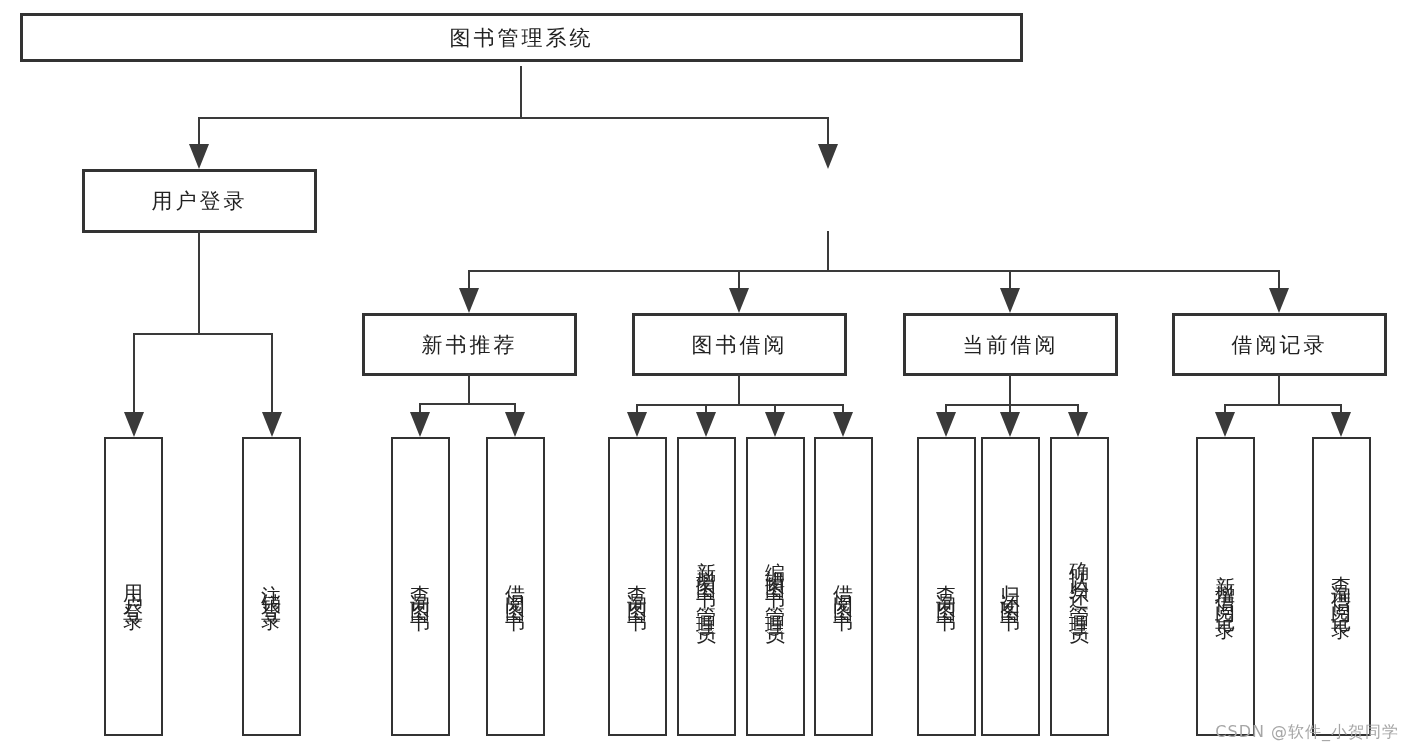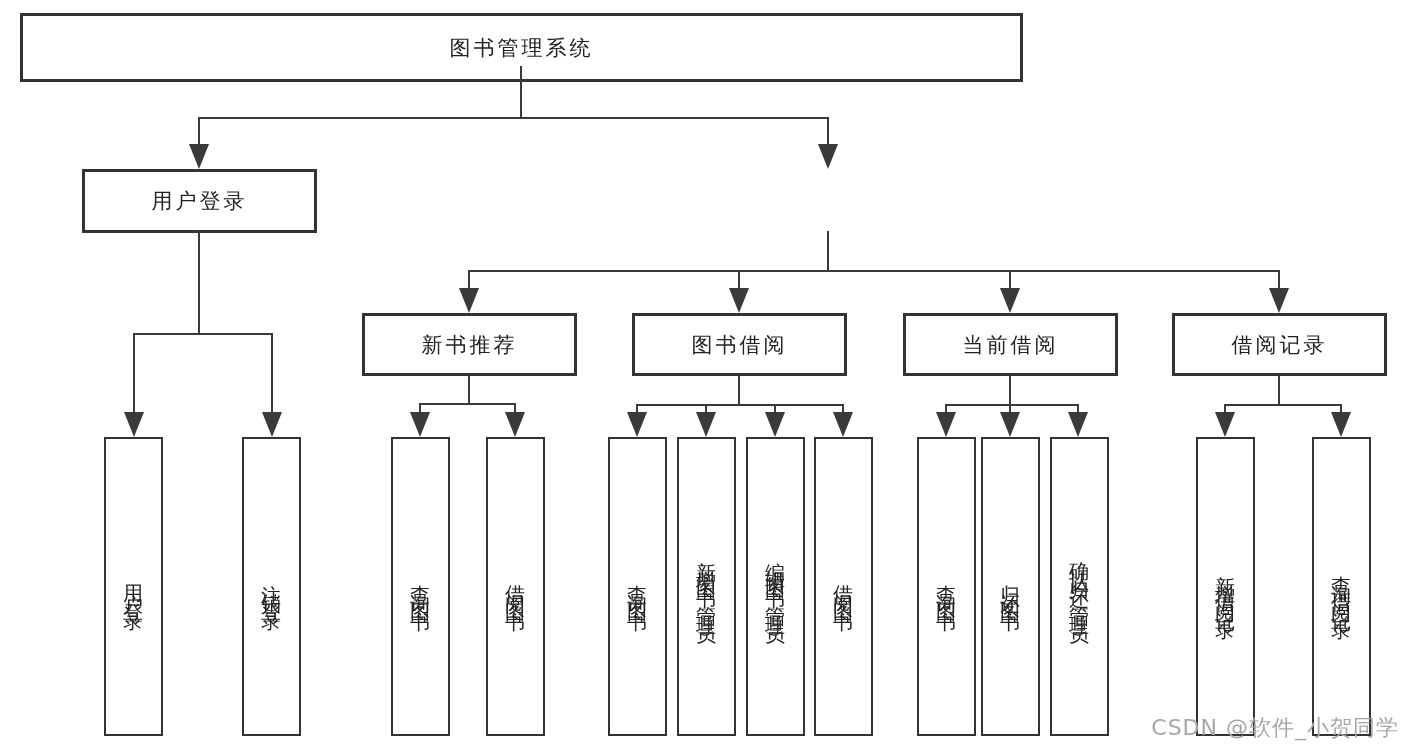--- a/index.html
+++ b/index.html
@@ -38,32 +38,32 @@
     position: absolute;
     width: 0; height: 0;
     border-left: 10px solid transparent;
     border-right: 10px solid transparent;
     border-top: 25px solid #3a3a3a;
   }
   .watermark {
     position: absolute;
     right: 6px;
     bottom: 4px;
-    font-size: 22px;
+    font-size: 16px;
     letter-spacing: 1px;
     color: #a6a6a6;
     white-space: nowrap;
   }
 </style>
 </head>
 <body>
 
 <div class="stage">
 
-  <div class="box box-h" style="left:20px; top:13px; width:1003px; height:69px;">
+  <div class="box box-h" style="left:20px; top:13px; width:1003px; height:49px;">
     <span>图书管理系统</span>
   </div>
 
   <div class="line line-v" style="left:520px; top:66px; height:52px;"></div>
   <div class="line line-h" style="left:198px; top:117px; width:631px;"></div>
   <div class="line line-v" style="left:198px; top:117px; height:29px;"></div>
   <div class="arrow" style="left:189px; top:144px;"></div>
   <div class="line line-v" style="left:827px; top:117px; height:29px;"></div>
   <div class="arrow" style="left:818px; top:144px;"></div>
 

